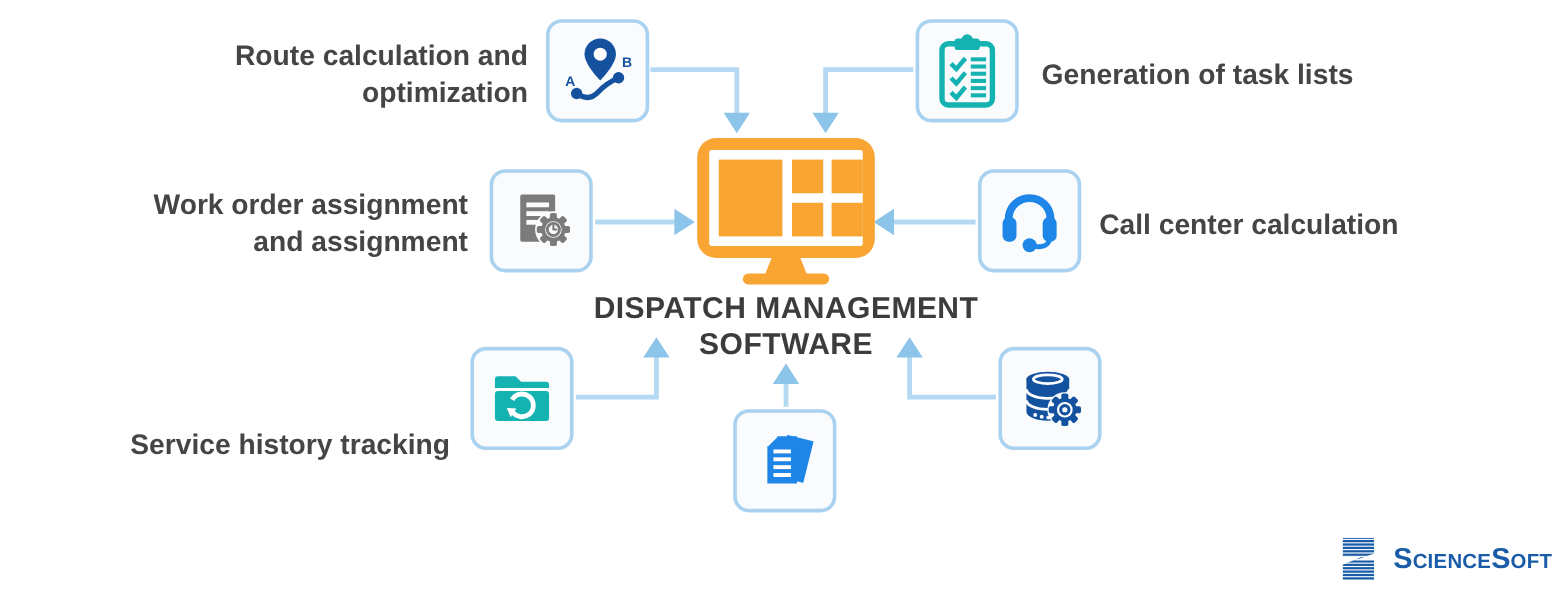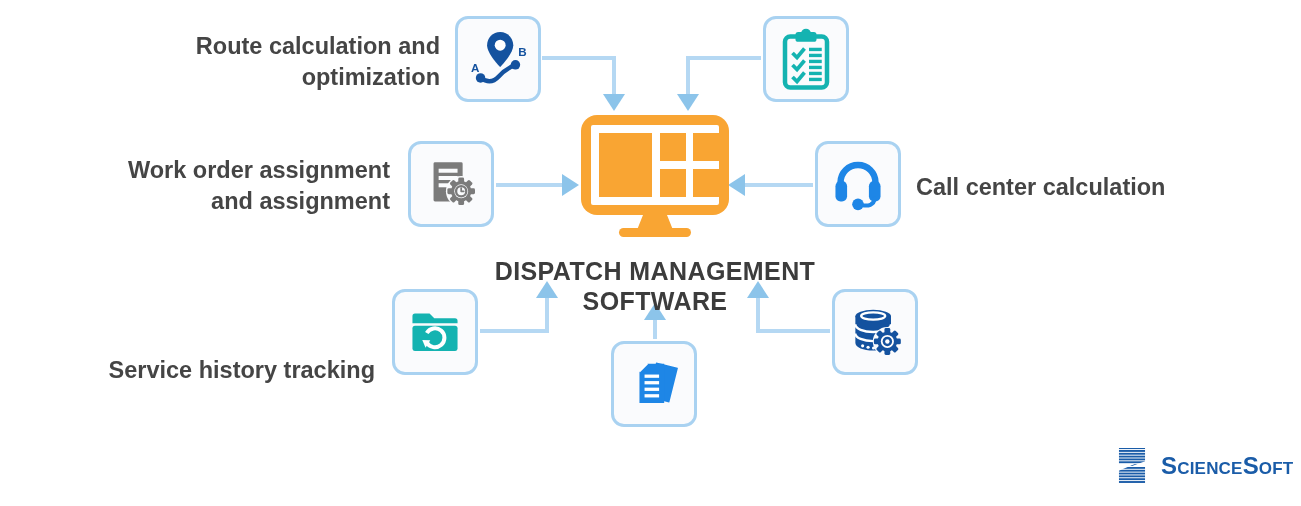--- a/index.html
+++ b/index.html
@@ -16,21 +16,21 @@
   .card{
     position:absolute;width:86px;height:86px;box-sizing:border-box;
     background:var(--cardbg);border:3px solid var(--cardborder);border-radius:13px;
     display:flex;align-items:center;justify-content:center;
   }
   .label{
     position:absolute;font-weight:700;font-size:23.5px;line-height:1.3;color:var(--text);
   }
   .r{text-align:right;}
   .center-title{
-    position:absolute;left:455px;top:257px;width:400px;text-align:center;
+    position:absolute;left:455px;top:243px;width:400px;text-align:center;
     font-weight:800;font-size:25px;line-height:1.18;letter-spacing:.4px;color:var(--title);
   }
   .caption{
     position:absolute;left:0;top:438px;width:1301px;text-align:center;
     font-weight:700;font-size:24px;color:var(--text);
   }
   .arrows{position:absolute;left:0;top:0;pointer-events:none;}
   .monitor{position:absolute;left:580px;top:114px;}
   svg text{font-family:"Liberation Sans",sans-serif;}
   .logo{
@@ -104,20 +104,21 @@
       <rect x="44" y="29" width="17" height="4.5" fill="#14B3B1"></rect>
       <rect x="44" y="37" width="17" height="4.5" fill="#14B3B1"></rect>
       <path d="M22 52 l6 6 l10 -12" stroke="#14B3B1" stroke-width="5" fill="none"></path>
       <rect x="44" y="45" width="17" height="4.5" fill="#14B3B1"></rect>
       <rect x="44" y="53" width="17" height="4.5" fill="#14B3B1"></rect>
       <path d="M22 68 l6 6 l10 -12" stroke="#14B3B1" stroke-width="5" fill="none"></path>
       <rect x="44" y="61" width="17" height="4.5" fill="#14B3B1"></rect>
       <rect x="44" y="69" width="17" height="4.5" fill="#14B3B1"></rect>
     </svg>
   </div>
+  <div class="label" style="left:868px;top:47px;width:330px;">Generation of task lists</div>
 
   <div class="card" style="left:408px;top:141px;">
     <svg width="64" height="64" viewBox="0 0 88 88">
       <rect x="20" y="14" width="40" height="54" rx="2" fill="#7B7B7B"></rect>
       <rect x="27" y="23" width="26" height="5.5" fill="#FAFBFD"></rect>
       <rect x="27" y="33" width="26" height="5.5" fill="#FAFBFD"></rect>
       <rect x="27" y="43" width="17" height="5.5" fill="#FAFBFD"></rect>
       <g transform="translate(58,54)">
         <circle r="21" fill="#FAFBFD"></circle>
         <g fill="#7B7B7B">

